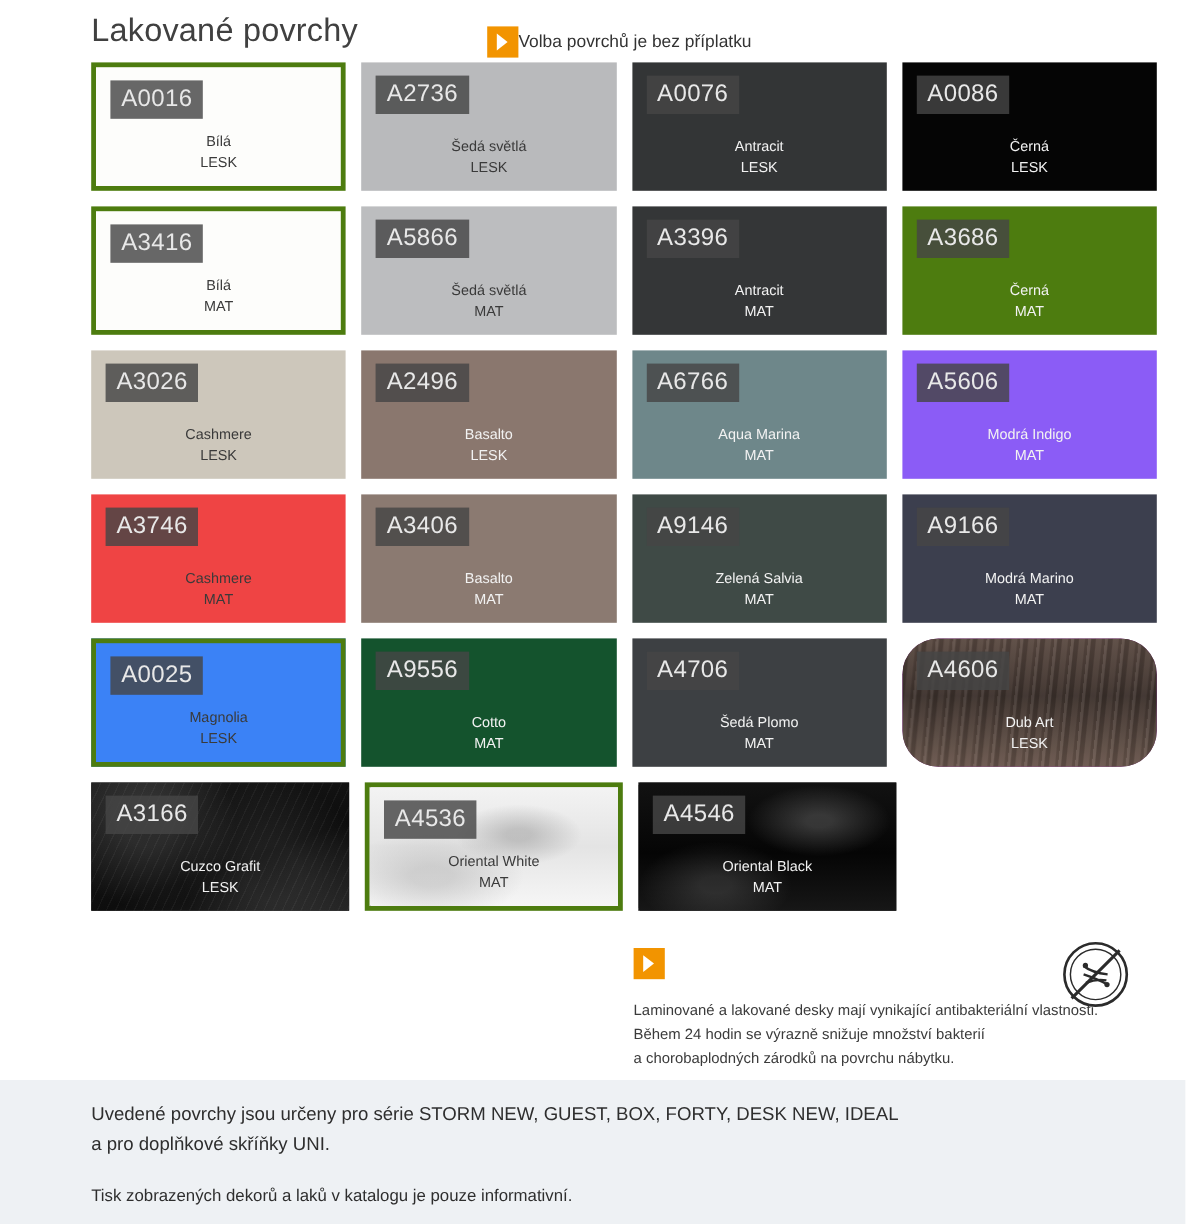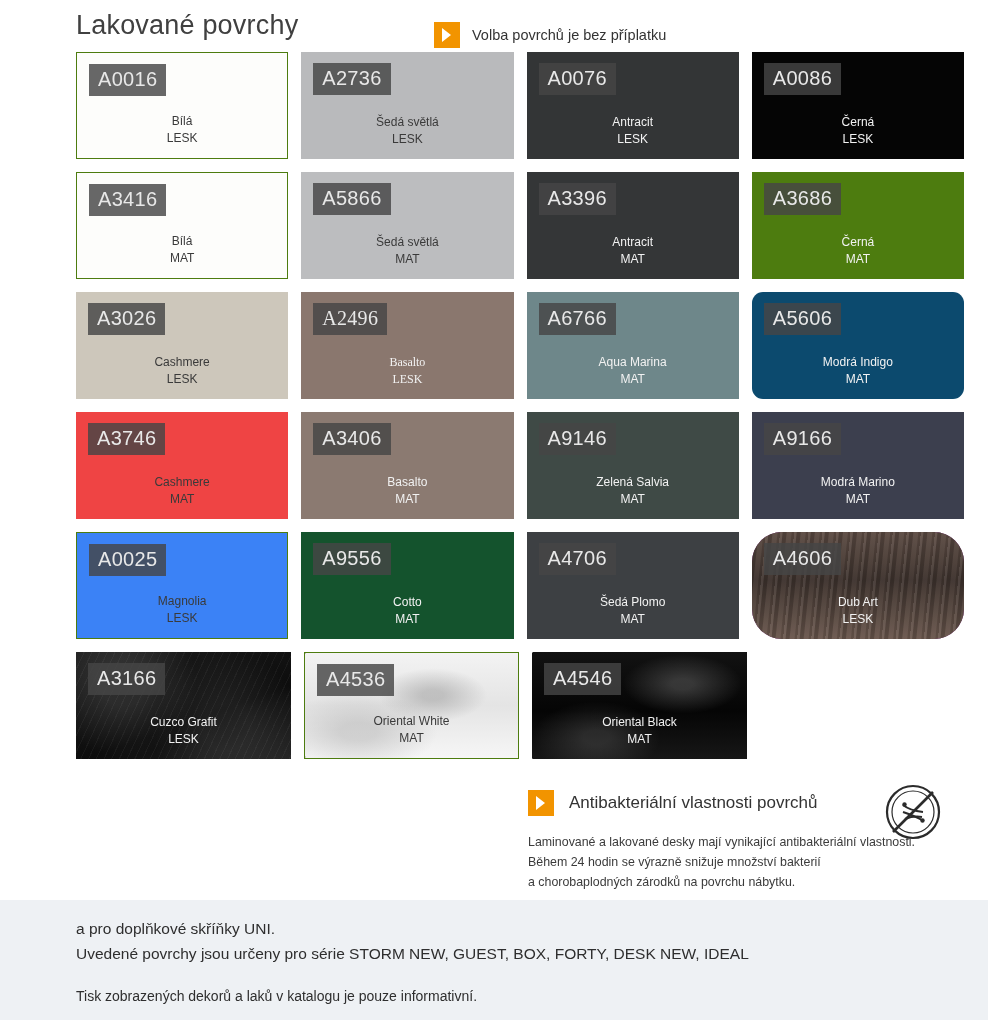--- a/index.html
+++ b/index.html
@@ -55,22 +55,21 @@
     border-left: 9px solid #ffffff;
     border-top: 7px solid transparent;
     border-bottom: 7px solid transparent;
   }
   .note-top {
     position: absolute;
     left: 330px;
     top: 12px;
     display: flex;
     align-items: center;
-    gap: 12px;
-    margin-left: 28px;
+    gap: 0;
   }
   .note-top-text {
     font-size: 14.5px;
     color: #333333;
     white-space: nowrap;
   }
 
   
   .grid {
     position: absolute;
@@ -85,21 +84,21 @@
     height: 107px;
   }
   .swatch {
     width: 215px;
     height: 107px;
     position: relative;
     box-sizing: border-box;
     overflow: hidden;
   }
   .swatch.bordered {
-    border: 1px solid #4d7c0f;
+    border: 4px solid #4d7c0f;
   }
   .code {
     position: absolute;
     left: 12px;
     top: 11px;
     background: rgba(70,70,70,0.82);
     color: #e8e8e8;
     font-size: 20px;
     line-height: 1;
     padding: 5px 9px 7px 9px;
@@ -301,35 +300,35 @@
         </div>
       </div>
       <div class="row">
         <div class="swatch light" style="background: rgb(205, 199, 187);">
           <div class="code">A3026</div>
           <div class="labels">
             <span class="name">Cashmere</span>
             <span class="finish">LESK</span>
           </div>
         </div>
-        <div class="swatch dark" style="background: rgb(138, 119, 110); font-family: Liberation Serif, serif;">
+        <div class="swatch dark" style="background: rgb(138, 119, 110);">
           <div class="code">A2496</div>
           <div class="labels">
             <span class="name">Basalto</span>
             <span class="finish">LESK</span>
           </div>
         </div>
         <div class="swatch dark" style="background: rgb(110, 135, 138);">
           <div class="code">A6766</div>
           <div class="labels">
             <span class="name">Aqua Marina</span>
             <span class="finish">MAT</span>
           </div>
         </div>
-        <div class="swatch dark" style="background: #0c4a6e; border-radius: 11px;">
+        <div class="swatch dark" style="background: #8b5cf6;">
           <div class="code">A5606</div>
           <div class="labels">
             <span class="name">Modrá Indigo</span>
             <span class="finish">MAT</span>
           </div>
         </div>
       </div>
       <div class="row">
         <div class="swatch light" style="background: #ef4444;">
           <div class="code">A3746</div>
@@ -416,21 +415,20 @@
             <span class="finish">MAT</span>
           </div>
         </div>
       </div>
     </div>
 
 
   <div class="anti-block">
     <div class="anti-head">
       <span class="arrow-badge"></span>
-      <span class="anti-title">Antibakteriální vlastnosti povrchů</span>
     </div>
     <div class="anti-body">
       <div>Laminované a lakované desky mají vynikající antibakteriální vlastnosti.</div>
       <div>Během 24 hodin se výrazně snižuje množství bakterií</div>
       <div>a chorobaplodných zárodků na povrchu nábytku.</div>
     </div>
   </div>
 
   <div class="anti-icon">
     <svg width="58" height="58" viewBox="0 0 58 58" aria-hidden="true">
@@ -442,19 +440,19 @@
         <path d="M21 36 C26 34, 32 33, 38 34"></path>
         <circle cx="20.5" cy="21.5" r="2.2" fill="#2b2b2b" stroke="none"></circle>
         <circle cx="38.5" cy="37.5" r="2.2" fill="#2b2b2b" stroke="none"></circle>
       </g>
       <line x1="9" y1="49" x2="49" y2="9" stroke="#2b2b2b" stroke-width="2.6"></line>
     </svg>
   </div>
 
   <div class="footer">
     <div class="footer-main">
+      <div>Uvedené povrchy jsou určeny pro série STORM NEW, GUEST, BOX, FORTY, DESK NEW, IDEAL</div>
       <div>a pro doplňkové skříňky UNI.</div>
-      <div>Uvedené povrchy jsou určeny pro série STORM NEW, GUEST, BOX, FORTY, DESK NEW, IDEAL</div>
     </div>
     <div class="footer-sub">Tisk zobrazených dekorů a laků v katalogu je pouze informativní.</div>
   </div>
 
 </div>
 
 </body></html>

